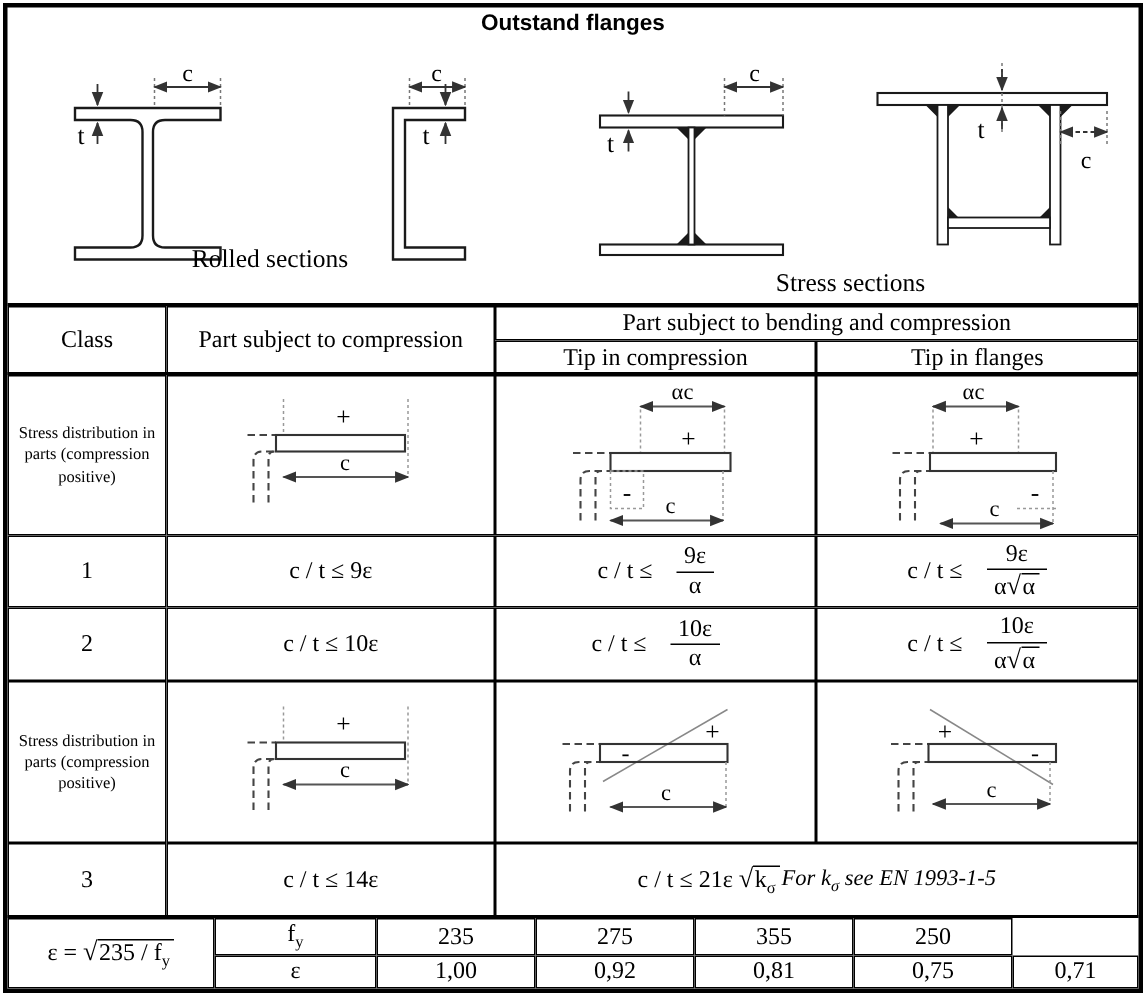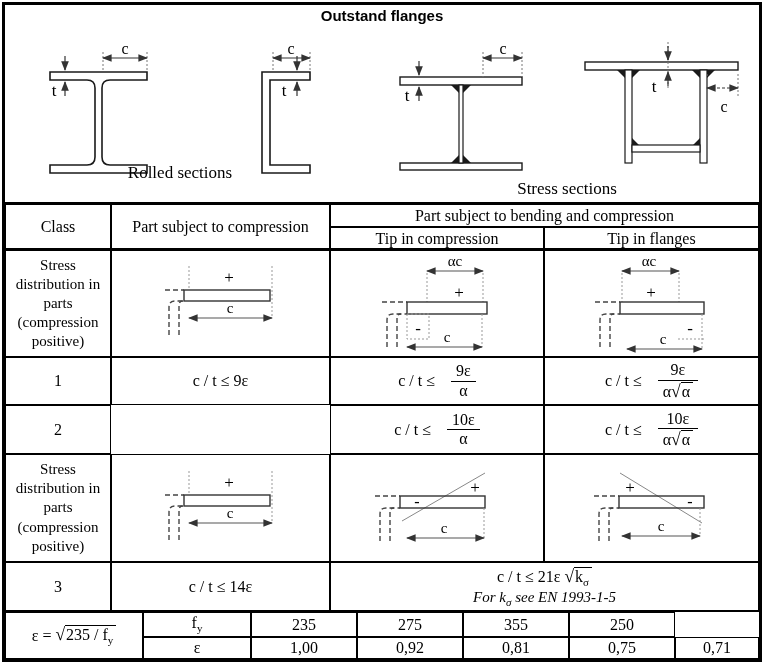--- a/index.html
+++ b/index.html
@@ -5,32 +5,32 @@
   html,body{margin:0;padding:0;background:#e8e8e8;}
   .canvas{position:relative;width:764px;height:664px;background:#fff;
     font-family:"Liberation Serif",serif;color:#000;overflow:hidden;}
   .outer{position:absolute;inset:2px;border:3px solid #000;}
   .title{position:absolute;top:7px;left:0;width:764px;text-align:center;
     font-family:"Liberation Sans",sans-serif;font-weight:bold;font-size:15px;}
   .cell{position:absolute;box-sizing:border-box;border:1px solid #000;
     display:flex;align-items:center;justify-content:center;text-align:center;
     font-size:16px;background:#fff;}
   .nopad{padding:0;}
-  .stress-label{font-size:15px;line-height:1.28;padding:0 3px;}
+  .stress-label{font-size:11px;line-height:1.28;padding:0 3px;}
   .fig-caption{position:absolute;font-size:17px;text-align:center;}
   .hline{position:absolute;background:#000;height:2px;}
   .frac{display:inline-block;text-align:center;vertical-align:-1.05em;line-height:1.15;margin-left:16px;}
   .frac .num{display:block;padding:0 5px;}
   .frac .den{display:block;border-top:1px solid #000;padding:0 5px;}
   .sqrt{white-space:nowrap;}
   .sqrt .sgn{font-size:1.1em;}
   .sqrt .rad{display:inline-block;border-top:1px solid #000;padding:0 3px 0 1px;}
   sub{font-size:11px;}
   .note-line{font-size:15px;font-style:italic;}
-  .col{display:flex;flex-direction:column;justify-content:center;gap:1px;}
+  .col{display:flex;flex-direction:row;justify-content:center;gap:1px;}
   svg text{font-family:"Liberation Serif",serif;fill:#000;}
 </style>
 </head>
 <body>
 
 <div class="canvas">
 
   <svg width="0" height="0" style="position:absolute" aria-hidden="true">
     <defs>
       <marker id="arw" viewBox="0 0 10 10" refX="9" refY="5" markerWidth="8" markerHeight="8" orient="auto-start-reverse">
@@ -190,20 +190,23 @@
     <span>c / t ≤</span>
     <span class="frac">
         <span class="num">9ε</span>
         <span class="den"><span>α</span><span class="sqrt"><span class="sgn">√</span><span class="rad">α</span></span></span>
       </span>
   </div>
 
   <div class="cell" style="left:5px;top:405px;width:106px;height:49px">
     <span>2</span>
     </div>
+  <div class="cell" style="left:111px;top:405px;width:219px;height:49px">
+    <span>c / t ≤ 10ε</span>
+    </div>
   <div class="cell" style="left:330px;top:405px;width:214px;height:49px">
     <span>c / t ≤</span>
     <span class="frac">
         <span class="num">10ε</span>
         <span class="den">α</span>
       </span>
   </div>
   <div class="cell" style="left:544px;top:405px;width:215px;height:49px">
     <span>c / t ≤</span>
     <span class="frac">

